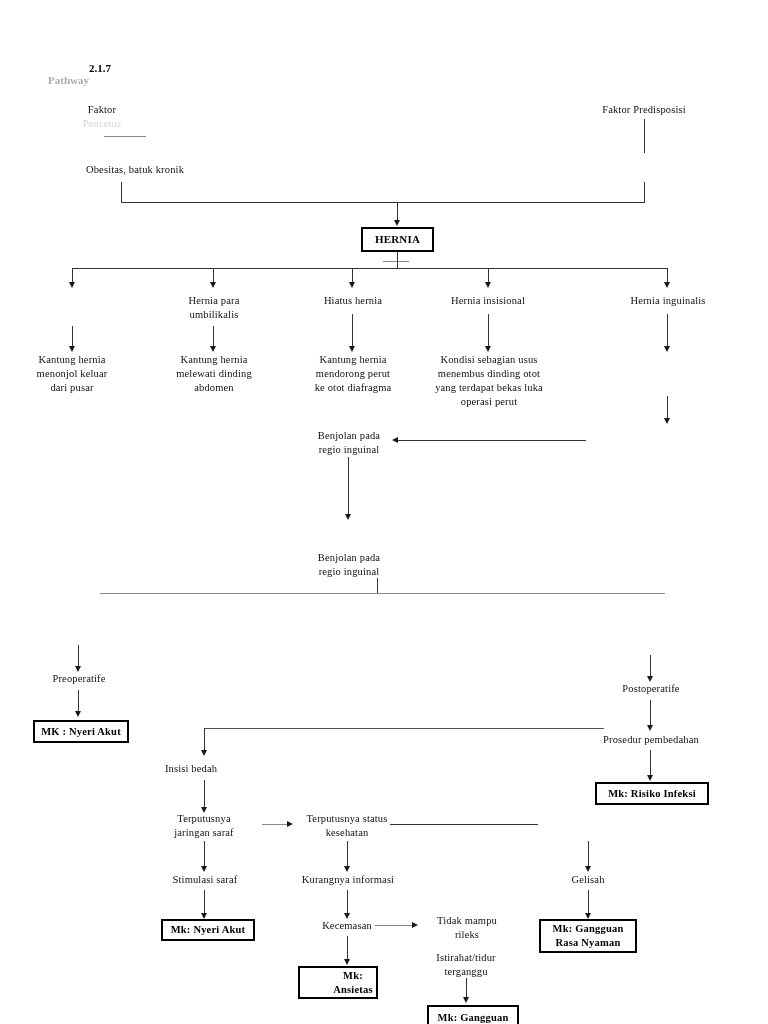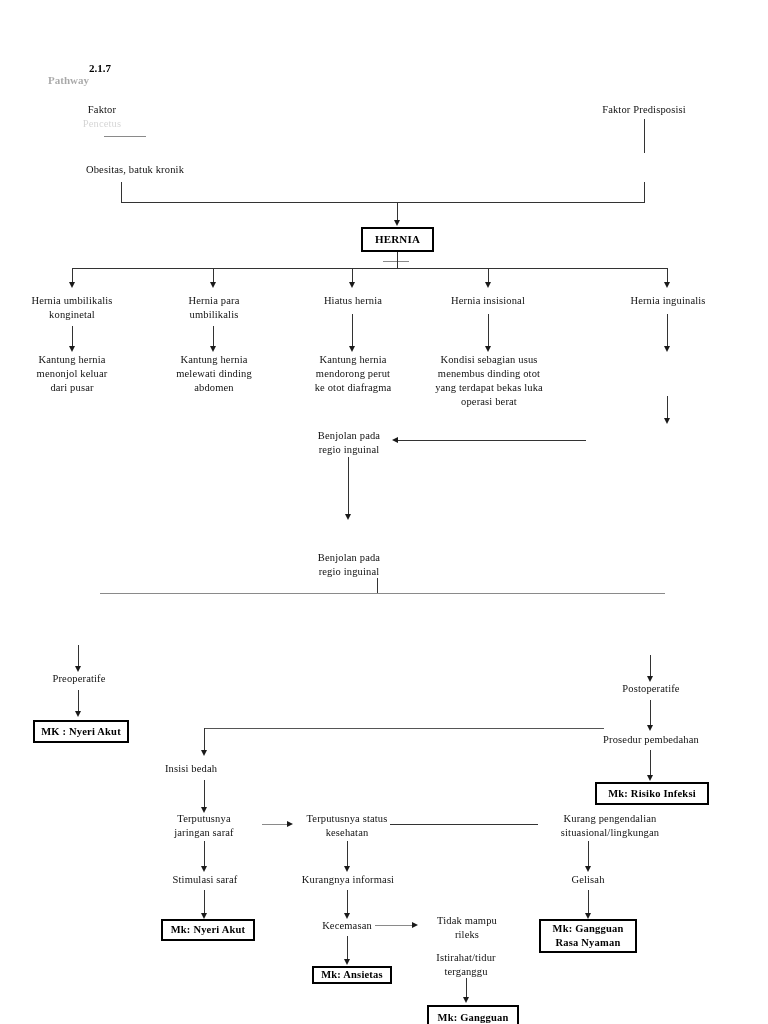--- a/index.html
+++ b/index.html
@@ -135,22 +135,20 @@
   <div class="arrow-down" style="left:68.5px; top:282px;"></div>
   <div class="vline" style="left:213px; top:268px; height:16px;"></div>
   <div class="arrow-down" style="left:209.5px; top:282px;"></div>
   <div class="vline" style="left:352px; top:268px; height:16px;"></div>
   <div class="arrow-down" style="left:348.5px; top:282px;"></div>
   <div class="vline" style="left:488px; top:268px; height:16px;"></div>
   <div class="arrow-down" style="left:484.5px; top:282px;"></div>
   <div class="vline" style="left:667px; top:268px; height:16px;"></div>
   <div class="arrow-down" style="left:663.5px; top:282px;"></div>
 
-  <div class="node" style="left:8px; top:294px; width:128px;">Hernia umbilikalis
-konginetal</div>
   <div class="node" style="left:152px; top:294px; width:124px;">Hernia para
 umbilikalis</div>
   <div class="node" style="left:294px; top:294px; width:118px;">Hiatus hernia</div>
   <div class="node" style="left:424px; top:294px; width:128px;">Hernia insisional</div>
   <div class="node" style="left:605px; top:294px; width:126px;">Hernia inguinalis</div>
 
   <div class="vline" style="left:72px; top:326px; height:22px;"></div>
   <div class="arrow-down" style="left:68.5px; top:346px;"></div>
   <div class="vline" style="left:213px; top:326px; height:22px;"></div>
   <div class="arrow-down" style="left:209.5px; top:346px;"></div>
@@ -166,21 +164,21 @@
 dari pusar</div>
   <div class="node" style="left:150px; top:353px; width:128px;">Kantung hernia
 melewati dinding
 abdomen</div>
   <div class="node" style="left:288px; top:353px; width:130px;">Kantung hernia
 mendorong perut
 ke otot diafragma</div>
   <div class="node" style="left:418px; top:353px; width:142px;">Kondisi sebagian usus
 menembus dinding otot
 yang terdapat bekas luka
-operasi berat</div>
+operasi perut</div>
 
   <div class="vline" style="left:667px; top:396px; height:24px;"></div>
   <div class="arrow-down" style="left:663.5px; top:418px;"></div>
 
   <div class="hline" style="left:398px; top:440px; width:188px;"></div>
   <div class="arrow-left" style="left:392px; top:436.5px;"></div>
   <div class="node" style="left:305px; top:429px; width:88px;">Benjolan pada
 regio inguinal</div>
 
   <div class="vline" style="left:348px; top:457px; height:60px;"></div>
@@ -217,39 +215,37 @@
   <div class="arrow-down" style="left:200.5px; top:807px;"></div>
   <div class="node" style="left:152px; top:812px; width:104px;">Terputusnya
 jaringan saraf</div>
 
   <div class="hline grey" style="left:262px; top:824px; width:26px;"></div>
   <div class="arrow-right" style="left:287px; top:820.5px;"></div>
   <div class="node" style="left:294px; top:812px; width:106px;">Terputusnya status
 kesehatan</div>
 
   <div class="hline" style="left:390px; top:824px; width:148px;"></div>
-  <div class="node" style="left:535px; top:812px; width:150px;">Kurang pengendalian
-situasional/lingkungan</div>
 
   <div class="vline" style="left:204px; top:841px; height:28px;"></div>
   <div class="arrow-down" style="left:200.5px; top:866px;"></div>
   <div class="node" style="left:155px; top:873px; width:100px;">Stimulasi saraf</div>
   <div class="vline" style="left:204px; top:890px; height:26px;"></div>
   <div class="arrow-down" style="left:200.5px; top:913px;"></div>
   <div class="boxnode thick" style="left:161px; top:919px; width:94px; height:22px;">Mk: Nyeri Akut</div>
 
   <div class="vline" style="left:347px; top:841px; height:28px;"></div>
   <div class="arrow-down" style="left:343.5px; top:866px;"></div>
   <div class="node" style="left:288px; top:873px; width:120px;">Kurangnya informasi</div>
   <div class="vline" style="left:347px; top:890px; height:26px;"></div>
   <div class="arrow-down" style="left:343.5px; top:913px;"></div>
   <div class="node" style="left:303px; top:919px; width:88px;">Kecemasan</div>
   <div class="vline" style="left:347px; top:936px; height:26px;"></div>
   <div class="arrow-down" style="left:343.5px; top:959px;"></div>
-  <div class="boxnode thick" style="left:312px; top:966px; width:80px; height:18px;">Mk: Ansietas</div>
+  <div class="boxnode thick" style="left:298px; top:966px; width:80px; height:33px;padding-left:36px;">Mk: Ansietas</div>
 
   <div class="hline grey" style="left:375px; top:925px; width:38px;"></div>
   <div class="arrow-right" style="left:412px; top:921.5px;"></div>
   <div class="node" style="left:420px; top:914px; width:94px;">Tidak mampu
 rileks</div>
   <div class="node" style="left:418px; top:951px; width:96px;">Istirahat/tidur
 terganggu</div>
   <div class="vline" style="left:466px; top:978px; height:22px;"></div>
   <div class="arrow-down" style="left:462.5px; top:997px;"></div>
   <div class="boxnode thick" style="left:427px; top:1005px; width:92px; height:26px;">Mk:  Gangguan</div>

